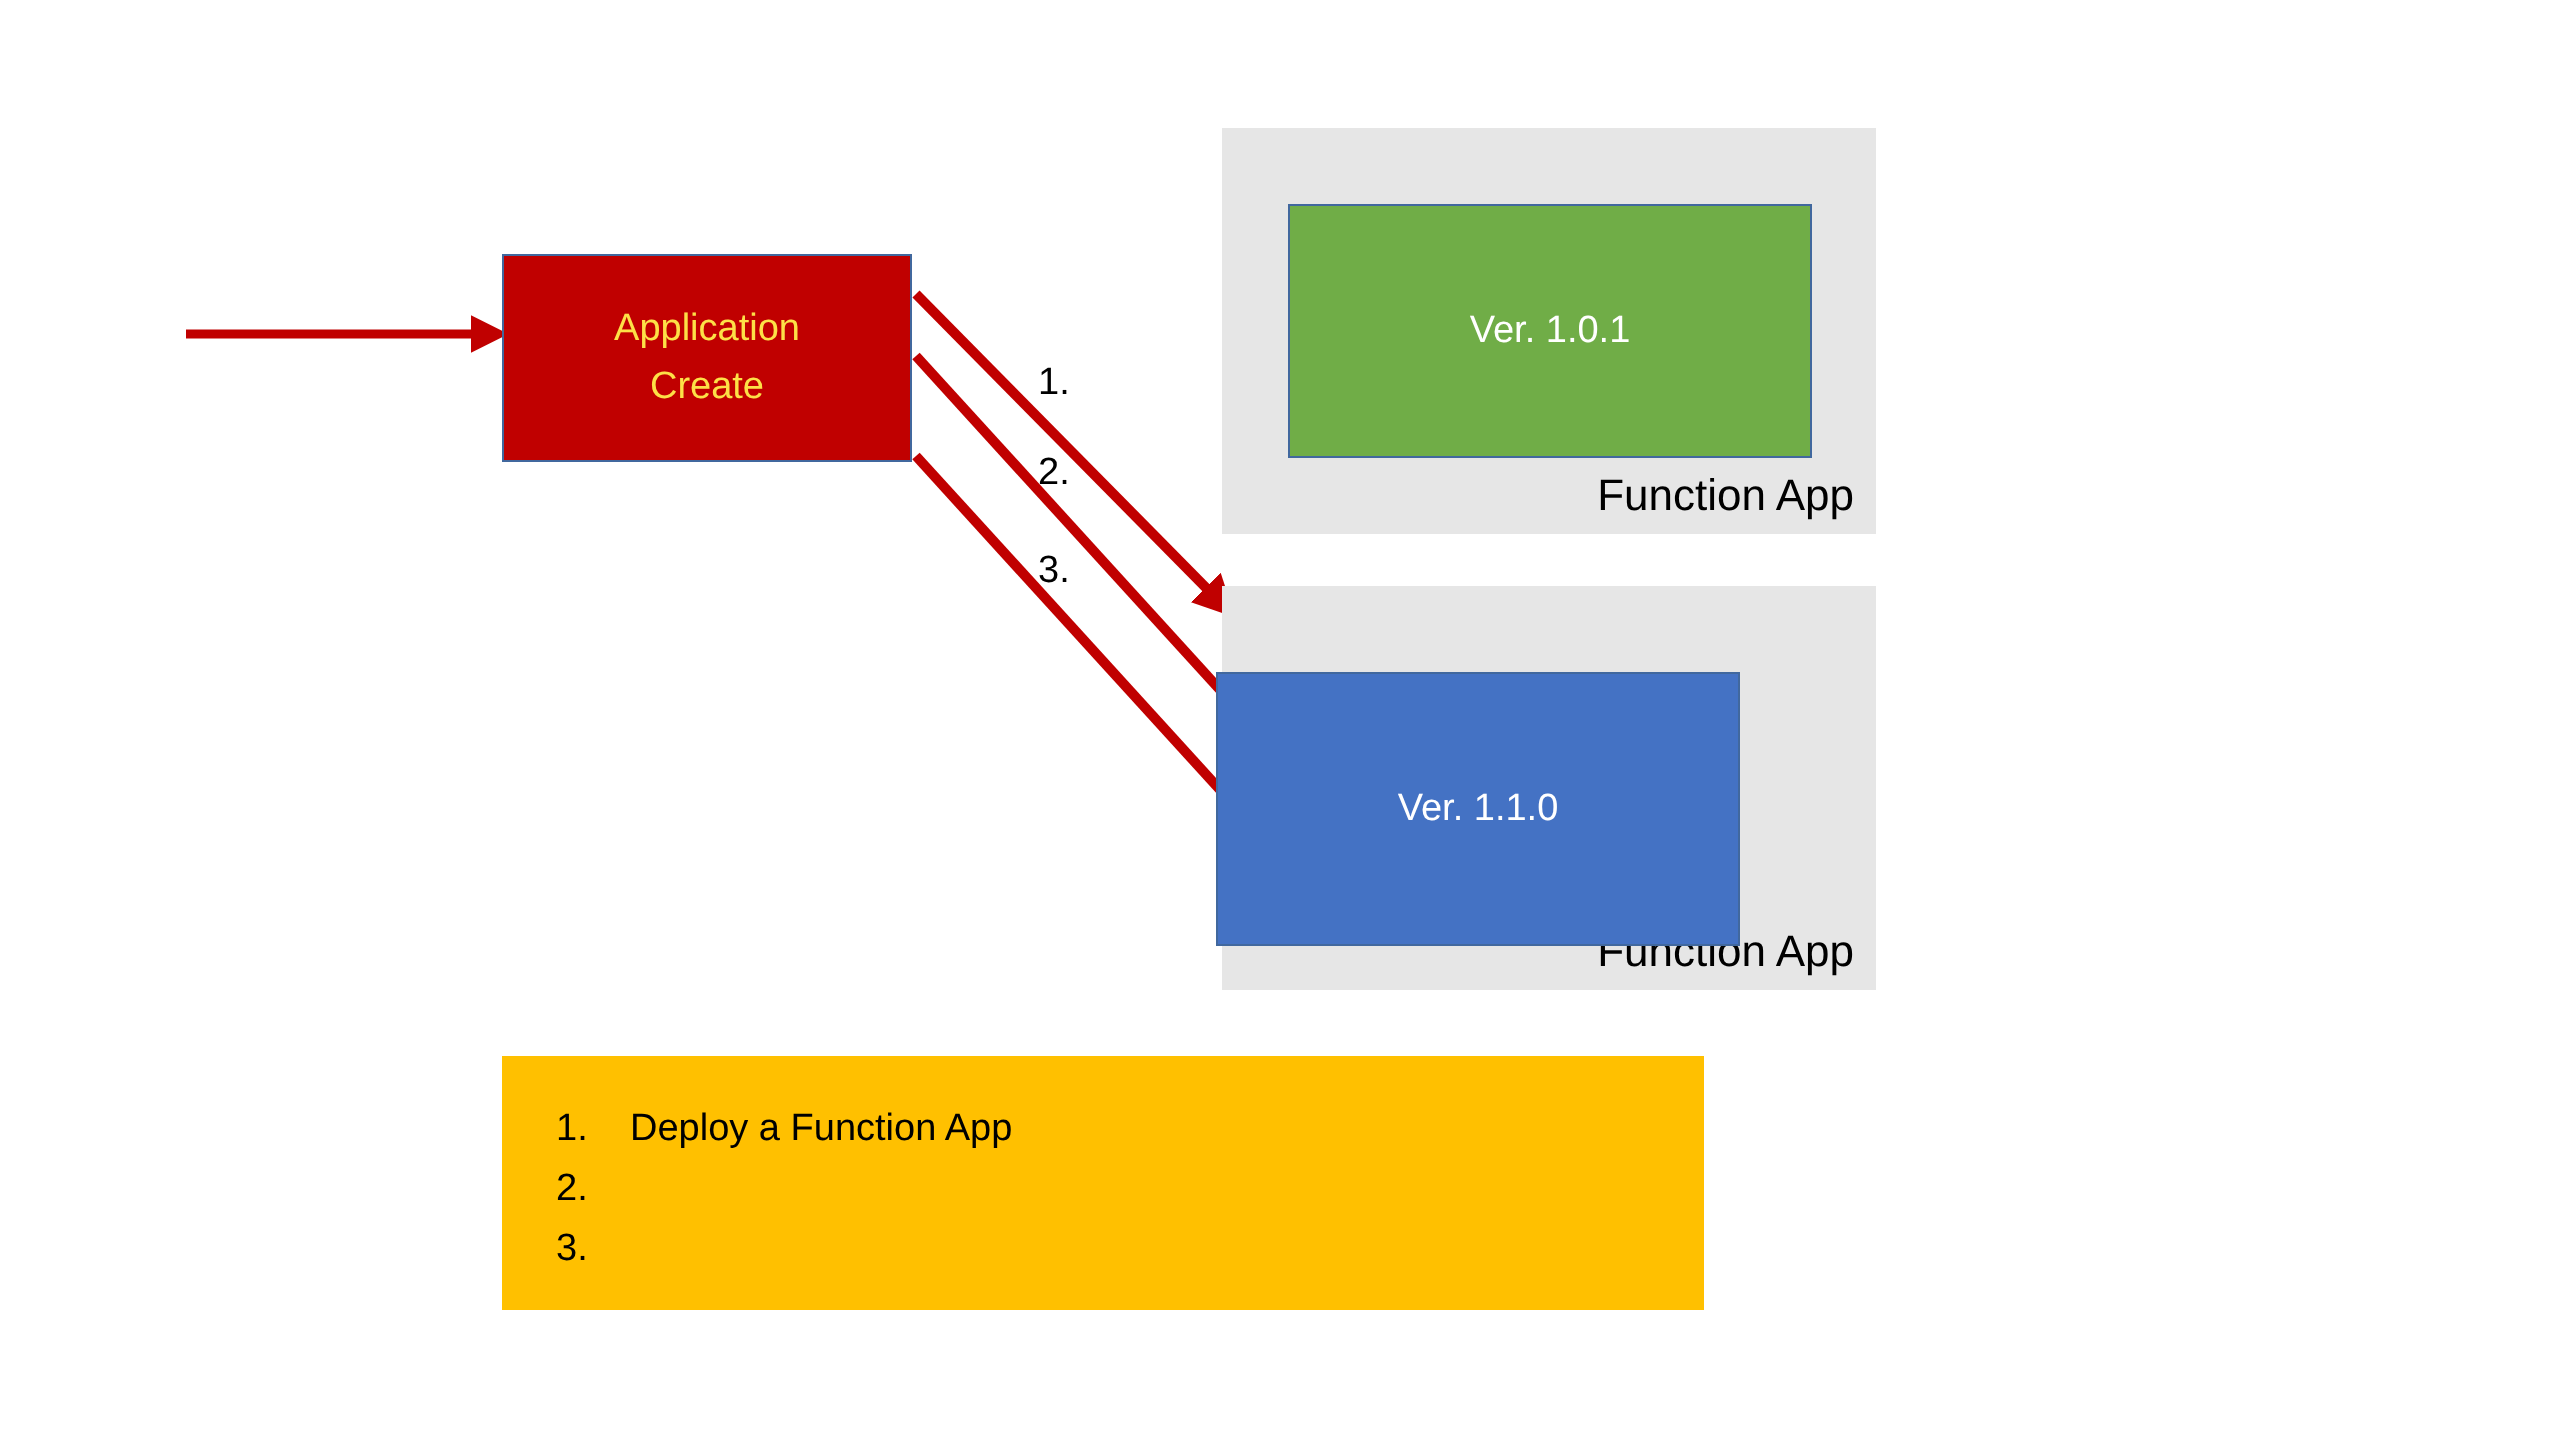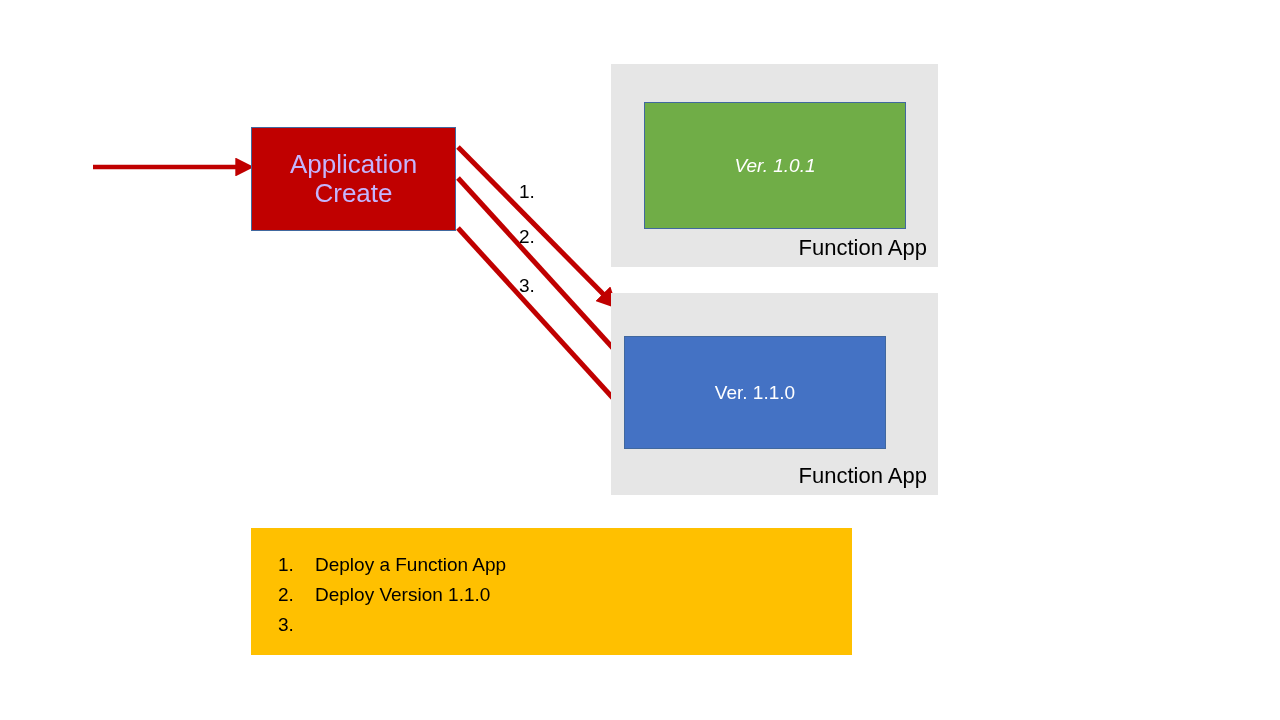--- a/index.html
+++ b/index.html
@@ -30,22 +30,22 @@
     top: 127px;
     width: 205px;
     height: 104px;
     background: #C00000;
     border: 1px solid #41689E;
     box-sizing: border-box;
     display: flex;
     align-items: center;
     justify-content: center;
     text-align: center;
-    color: #c4b5fd;
-    font-size: 26px;
+    color: #fde047;
+    font-size: 19px;
     line-height: 29px;
   }
 
   
   .func-app {
     position: absolute;
     background: #E6E6E6;
     box-sizing: border-box;
   }
   .func-app.top {
@@ -79,27 +79,26 @@
     justify-content: center;
     color: #ffffff;
     font-size: 19px;
   }
   .ver-box.green {
     left: 644px;
     top: 102px;
     width: 262px;
     height: 127px;
     background: #70AD47;
-    font-style: italic;
   }
   .ver-box.blue {
-    left: 624px;
+    left: 608px;
     top: 336px;
     width: 262px;
-    height: 113px;
+    height: 137px;
     background: #4472C4;
   }
 
   
   .step-label {
     position: absolute;
     font-size: 19px;
     color: #000000;
   }
   .step-1 { left: 519px; top: 181px; }
@@ -179,20 +178,19 @@
   <div class="step-label step-2">2.</div>
   <div class="step-label step-3">3.</div>
 
   <div class="legend-box">
     <div class="legend-row">
       <span class="legend-num">1.</span>
       <span class="legend-text">Deploy a Function App</span>
     </div>
     <div class="legend-row">
       <span class="legend-num">2.</span>
-      <span class="legend-text">Deploy Version 1.1.0</span>
     </div>
     <div class="legend-row">
       <span class="legend-num">3.</span>
     </div>
   </div>
 
 </div>
 
 </body></html>

